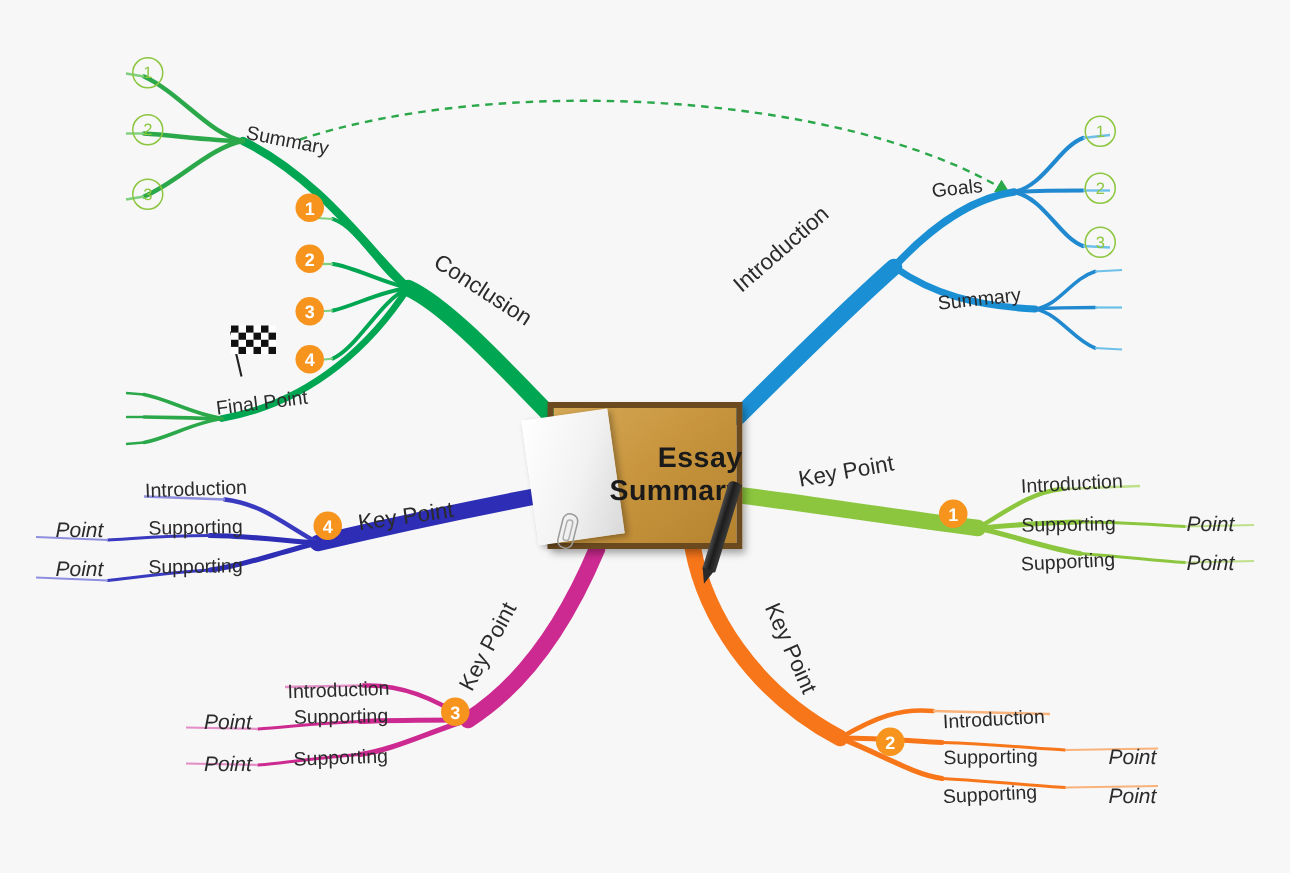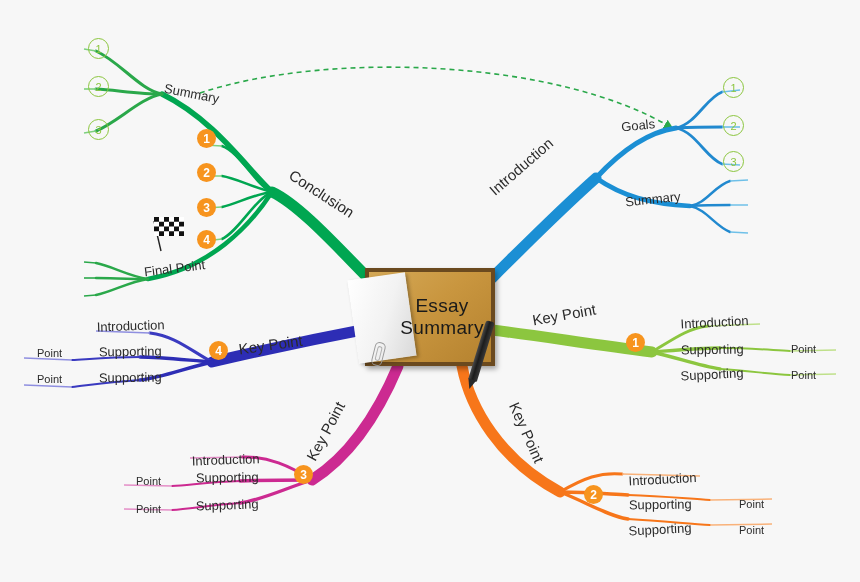--- a/index.html
+++ b/index.html
@@ -3,35 +3,35 @@
 <meta charset="utf-8">
 <style>
   html,body{margin:0;padding:0;background:#fff;}
   body{font-family:"Liberation Sans",sans-serif;}
   #stage{position:relative;width:860px;height:582px;background:#f7f7f7;overflow:hidden;}
   svg#map{position:absolute;left:0;top:0;width:860px;height:582px;}
   .lbl{position:absolute;font-family:"Liberation Sans",sans-serif;color:#2b2b2b;white-space:nowrap;
        transform-origin:0 50%;}
   .lbl-main{font-size:15px;}
   .lbl-sub{font-size:13px;}
-  .lbl-small{font-size:11px;}
+  .lbl-small{font-size:14px;font-style:italic;}
   .num-circle{position:absolute;width:19px;height:19px;border-radius:50%;
       display:flex;align-items:center;justify-content:center;
       font-size:12px;font-weight:bold;font-family:"Liberation Sans",sans-serif;}
   .num-orange{background:#f7941e;color:#fff;}
   .num-green{background:transparent;color:#8cc63f;border:1.6px solid #8cc63f;
       font-weight:normal;font-size:11px;}
   #center{position:absolute;left:365px;top:268px;width:130px;height:98px;}
   .board{position:absolute;left:0;top:0;width:130px;height:98px;
       background:linear-gradient(140deg,#d4a856 0%,#c9963f 45%,#b5822f 100%);
       border:4px solid #6b4a1f;box-sizing:border-box;
       box-shadow:2px 3px 5px rgba(0,0,0,.35);}
   .board-title{position:absolute;left:0;top:0;width:130px;height:98px;
-      display:flex;flex-direction:column;align-items:center;justify-content:center;
-      font-size:19px;font-weight:normal;color:#1a1a1a;line-height:1.15;letter-spacing:.3px;
+      display:flex;flex-direction:column;align-items:flex-end;justify-content:center;
+      font-size:19px;font-weight:bold;color:#1a1a1a;line-height:1.15;letter-spacing:.3px;
       text-align:center;z-index:6;padding-left:24px;box-sizing:border-box;}
   .paper{position:absolute;left:-12px;top:8px;width:58px;height:84px;
       background:linear-gradient(115deg,#ffffff 0%,#f2f2f2 55%,#d9d9d9 100%);
       transform:rotate(-8deg);box-shadow:2px 2px 4px rgba(0,0,0,.3);z-index:5;}
   .clip{position:absolute;left:8px;top:74px;width:9px;height:22px;
       border:1.6px solid #9a9a9a;border-radius:5px;transform:rotate(14deg);z-index:7;}
   .clip:after{content:"";position:absolute;left:2px;top:3px;width:3px;height:13px;
       border:1.4px solid #b0b0b0;border-radius:3px;}
   .pen{position:absolute;left:112px;top:52px;width:9px;height:62px;
       background:linear-gradient(90deg,#4a4a4a,#1c1c1c 45%,#3a3a3a);

